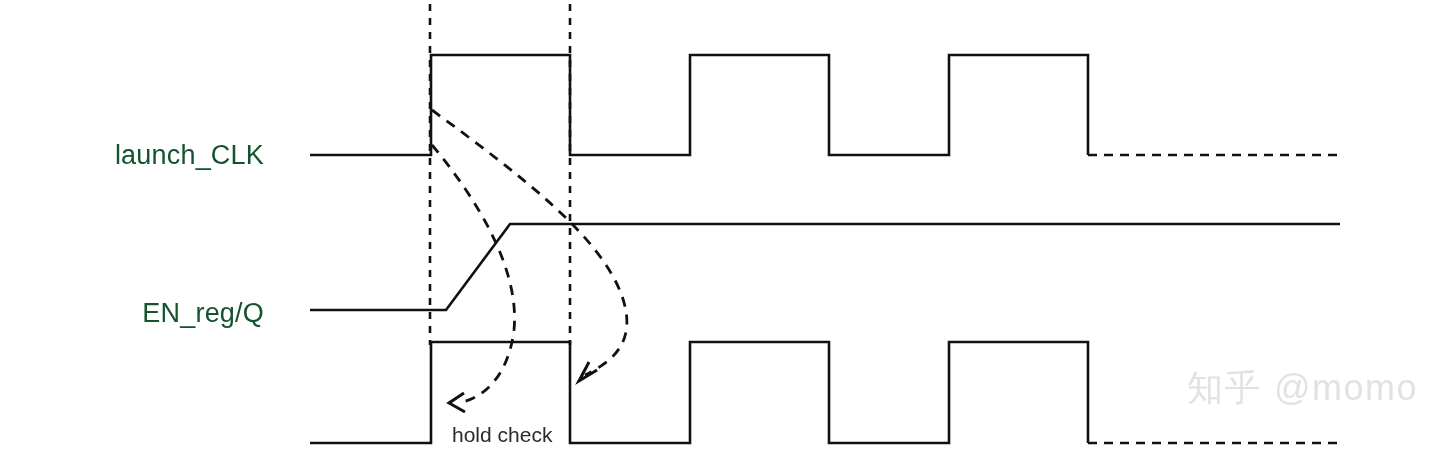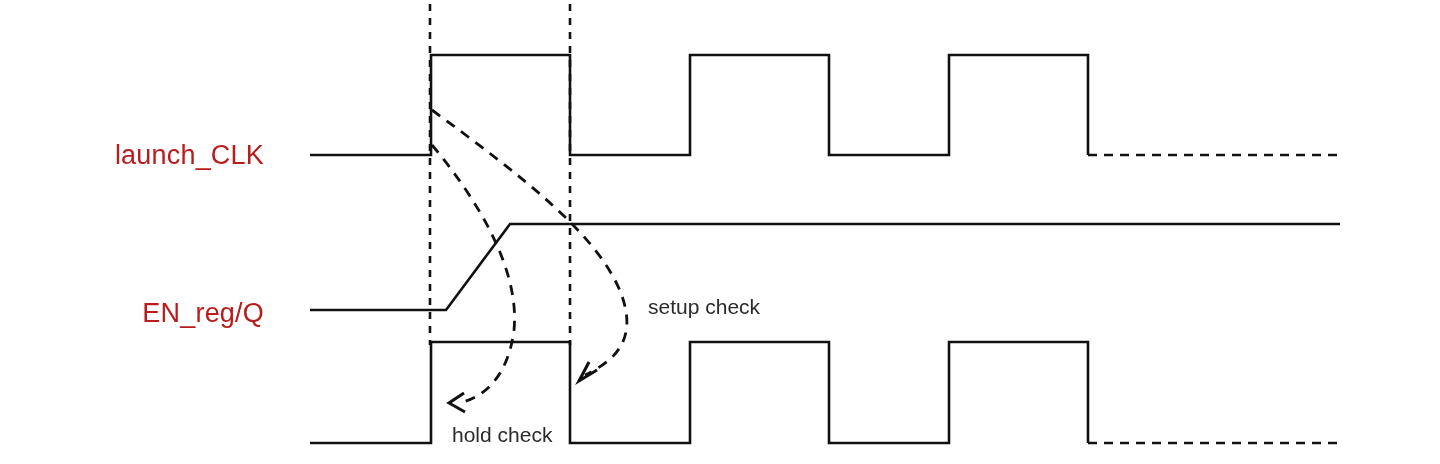--- a/index.html
+++ b/index.html
@@ -21,21 +21,21 @@
     position: absolute;
     left: 0;
     top: 0;
     width: 1440px;
     height: 464px;
   }
   .sig-label {
     position: absolute;
     font-family: "Liberation Sans", sans-serif;
     font-size: 27px;
-    color: #b91c1c;
+    color: #14532d;
     letter-spacing: 0.2px;
     white-space: nowrap;
     text-align: right;
     transform: translateY(-50%);
   }
   .annot-label {
     position: absolute;
     font-family: "Liberation Sans", sans-serif;
     font-size: 21px;
     color: #2b2b2b;
@@ -91,18 +91,20 @@
       <path fill="none" stroke="#111111" stroke-width="2.8" stroke-linecap="butt" stroke-dasharray="10 8" d="M 432,145 C 478,200 520,270 514,330 C 508,378 482,399 458,403"></path>
       <path fill="none" stroke="#111111" stroke-width="3" stroke-linecap="butt" stroke-linejoin="miter" d="M 464,393 L 449,403 L 465,412"></path>
     </g>
   </svg>
 
   <div class="sig-label" style="right:1176px; top:155px;">launch_CLK</div>
 
   <div class="sig-label" style="right:1176px; top:313px;">EN_reg/Q</div>
 
 
-  <div class="annot-label" style="left:648px; top:307px;">setup check</div>
 
   <div class="annot-label" style="left:452px; top:435px;text-align:right;">hold check</div>
 
+  <div id="watermark">
+    <span class="wm-cn">知乎</span><span>@momo</span>
+  </div>
 
 </div>
 
 </body></html>

